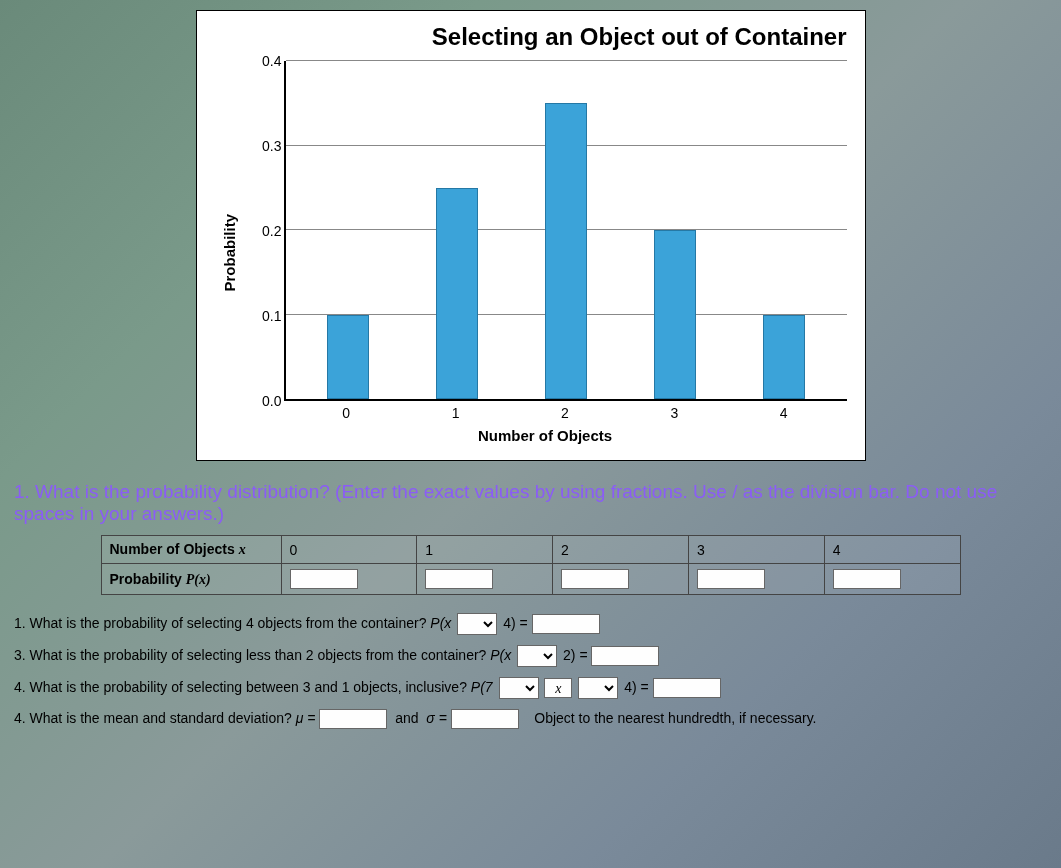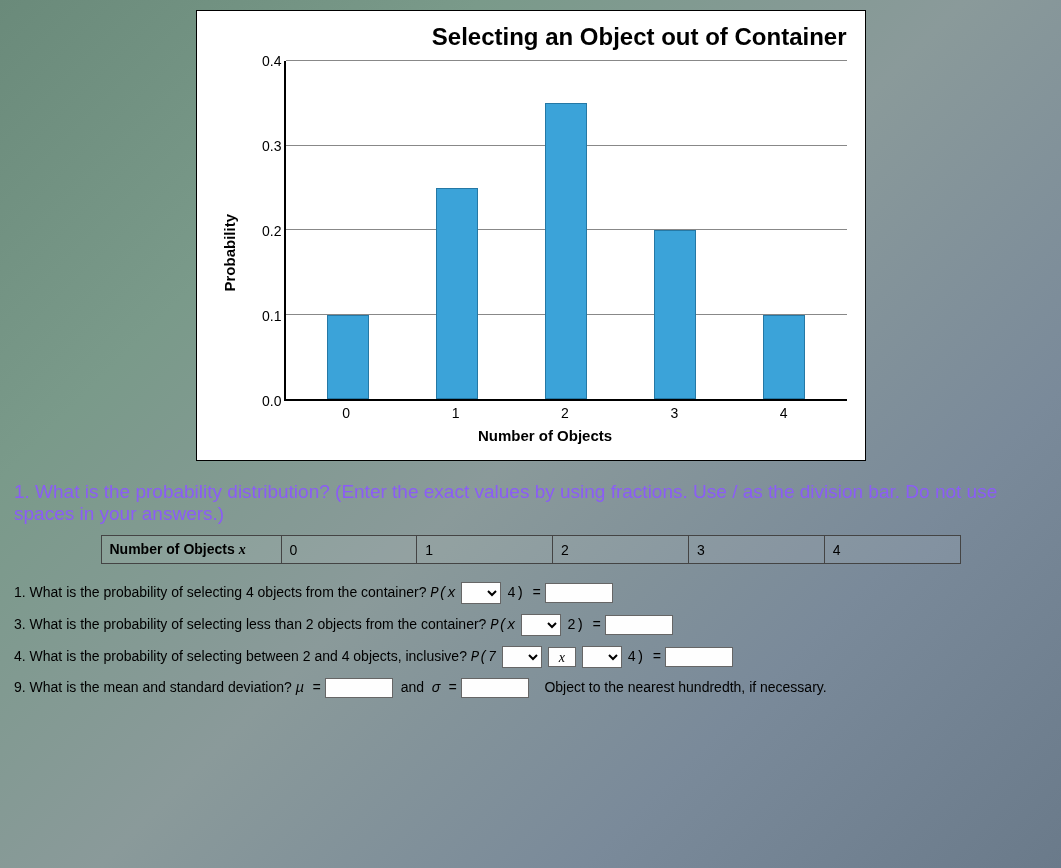--- a/index.html
+++ b/index.html
@@ -33,21 +33,21 @@
   .bars { position: absolute; inset: 0; display: flex; align-items: flex-end; justify-content: space-around; padding: 0 8px; }
   .bar { width: 42px; background: #3ba3d9; border: 1px solid #2578a5; }
   .xticks { display: flex; margin-left: 40px; }
   .xt-row { flex: 1; display: flex; justify-content: space-around; padding: 4px 8px 0; font-size: 14px; }
   .xlabel { text-align: center; font-weight: bold; font-size: 15px; margin-top: 6px; }
   .q { margin: 10px 4px; font-size: 19px; color: #8b5cf6; }
   .dist-table { margin: 6px auto 18px; border-collapse: collapse; width: 860px; background: rgba(255,255,255,0.08); }
   .dist-table td { border: 1px solid #444; padding: 5px 8px; font-size: 14px; margin-left: 20px; }
   .hdr { font-weight: bold; }
   .it { font-style: italic; font-family: 'Times New Roman', serif; }
-  .serif { font-family: Liberation Mono, monospace; }
+  .serif { font-family: Liberation Sans, sans-serif; }
   .txtbox { display: inline-block; width: 68px; height: 20px; background: #fefefe; border: 1px solid #666; vertical-align: middle; }
   .txtbox.nar { width: 28px; text-align: center; line-height: 20px; font-style: italic; font-family: 'Times New Roman', serif; }
   .qline { margin: 10px 4px; font-size: 14px; }
   select.sel {
     width: 40px; height: 22px; border: 1px solid #666; background: #fefefe;
     -webkit-appearance: menulist; appearance: menulist; font-size: 12px;
     vertical-align: middle; margin: 0 2px;
   }
 </style>
 </head>
@@ -101,50 +101,60 @@
       <tr>
     <td class="hdr" style="width:180px">
       <span>Number of Objects </span><span class="it">x</span>
     </td>
     <td>0</td>
     <td>1</td>
     <td>2</td>
     <td>3</td>
     <td>4</td>
   </tr>
+  <tr>
+    <td class="hdr">
+      <span>Probability </span><span class="it">P(x)</span>
+    </td>
+    <td><span class="txtbox"></span></td>
+    <td><span class="txtbox"></span></td>
+    <td><span class="txtbox"></span></td>
+    <td><span class="txtbox"></span></td>
+    <td><span class="txtbox"></span></td>
+  </tr>
 </tbody>
   </table>
 
 <div class="qline">
   <span>1. What is the probability of selecting 4 objects from the container? </span>
   <span class="it serif">P(x</span>
   <select class="sel"></select>
   <span class="serif">4) =</span>
   <span class="txtbox"></span>
 </div>
 
 <div class="qline">
   <span>3. What is the probability of selecting less than 2 objects from the container? </span>
   <span class="it serif">P(x</span>
   <select class="sel"></select>
   <span class="serif">2) =</span>
   <span class="txtbox"></span>
 </div>
 
 <div class="qline">
-  <span>4. What is the probability of selecting between 2 and 4 objects, inclusive? </span>
+  <span>4. What is the probability of selecting between 3 and 1 objects, inclusive? </span>
   <span class="it serif">P(7</span>
   <select class="sel"></select>
   <span class="txtbox nar">x</span>
   <select class="sel"></select>
   <span class="serif">4) =</span>
   <span class="txtbox"></span>
 </div>
 
 <div class="qline">
-  <span>9. What is the mean and standard deviation? </span>
+  <span>4. What is the mean and standard deviation? </span>
   <span class="it serif">μ =</span>
   <span class="txtbox"></span>
   &nbsp;<span>and</span>&nbsp;
   <span class="it serif">σ =</span>
   <span class="txtbox"></span>
   &nbsp;&nbsp;&nbsp;<span>Object to the nearest hundredth, if necessary.</span>
 </div>
 
 </body></html>

